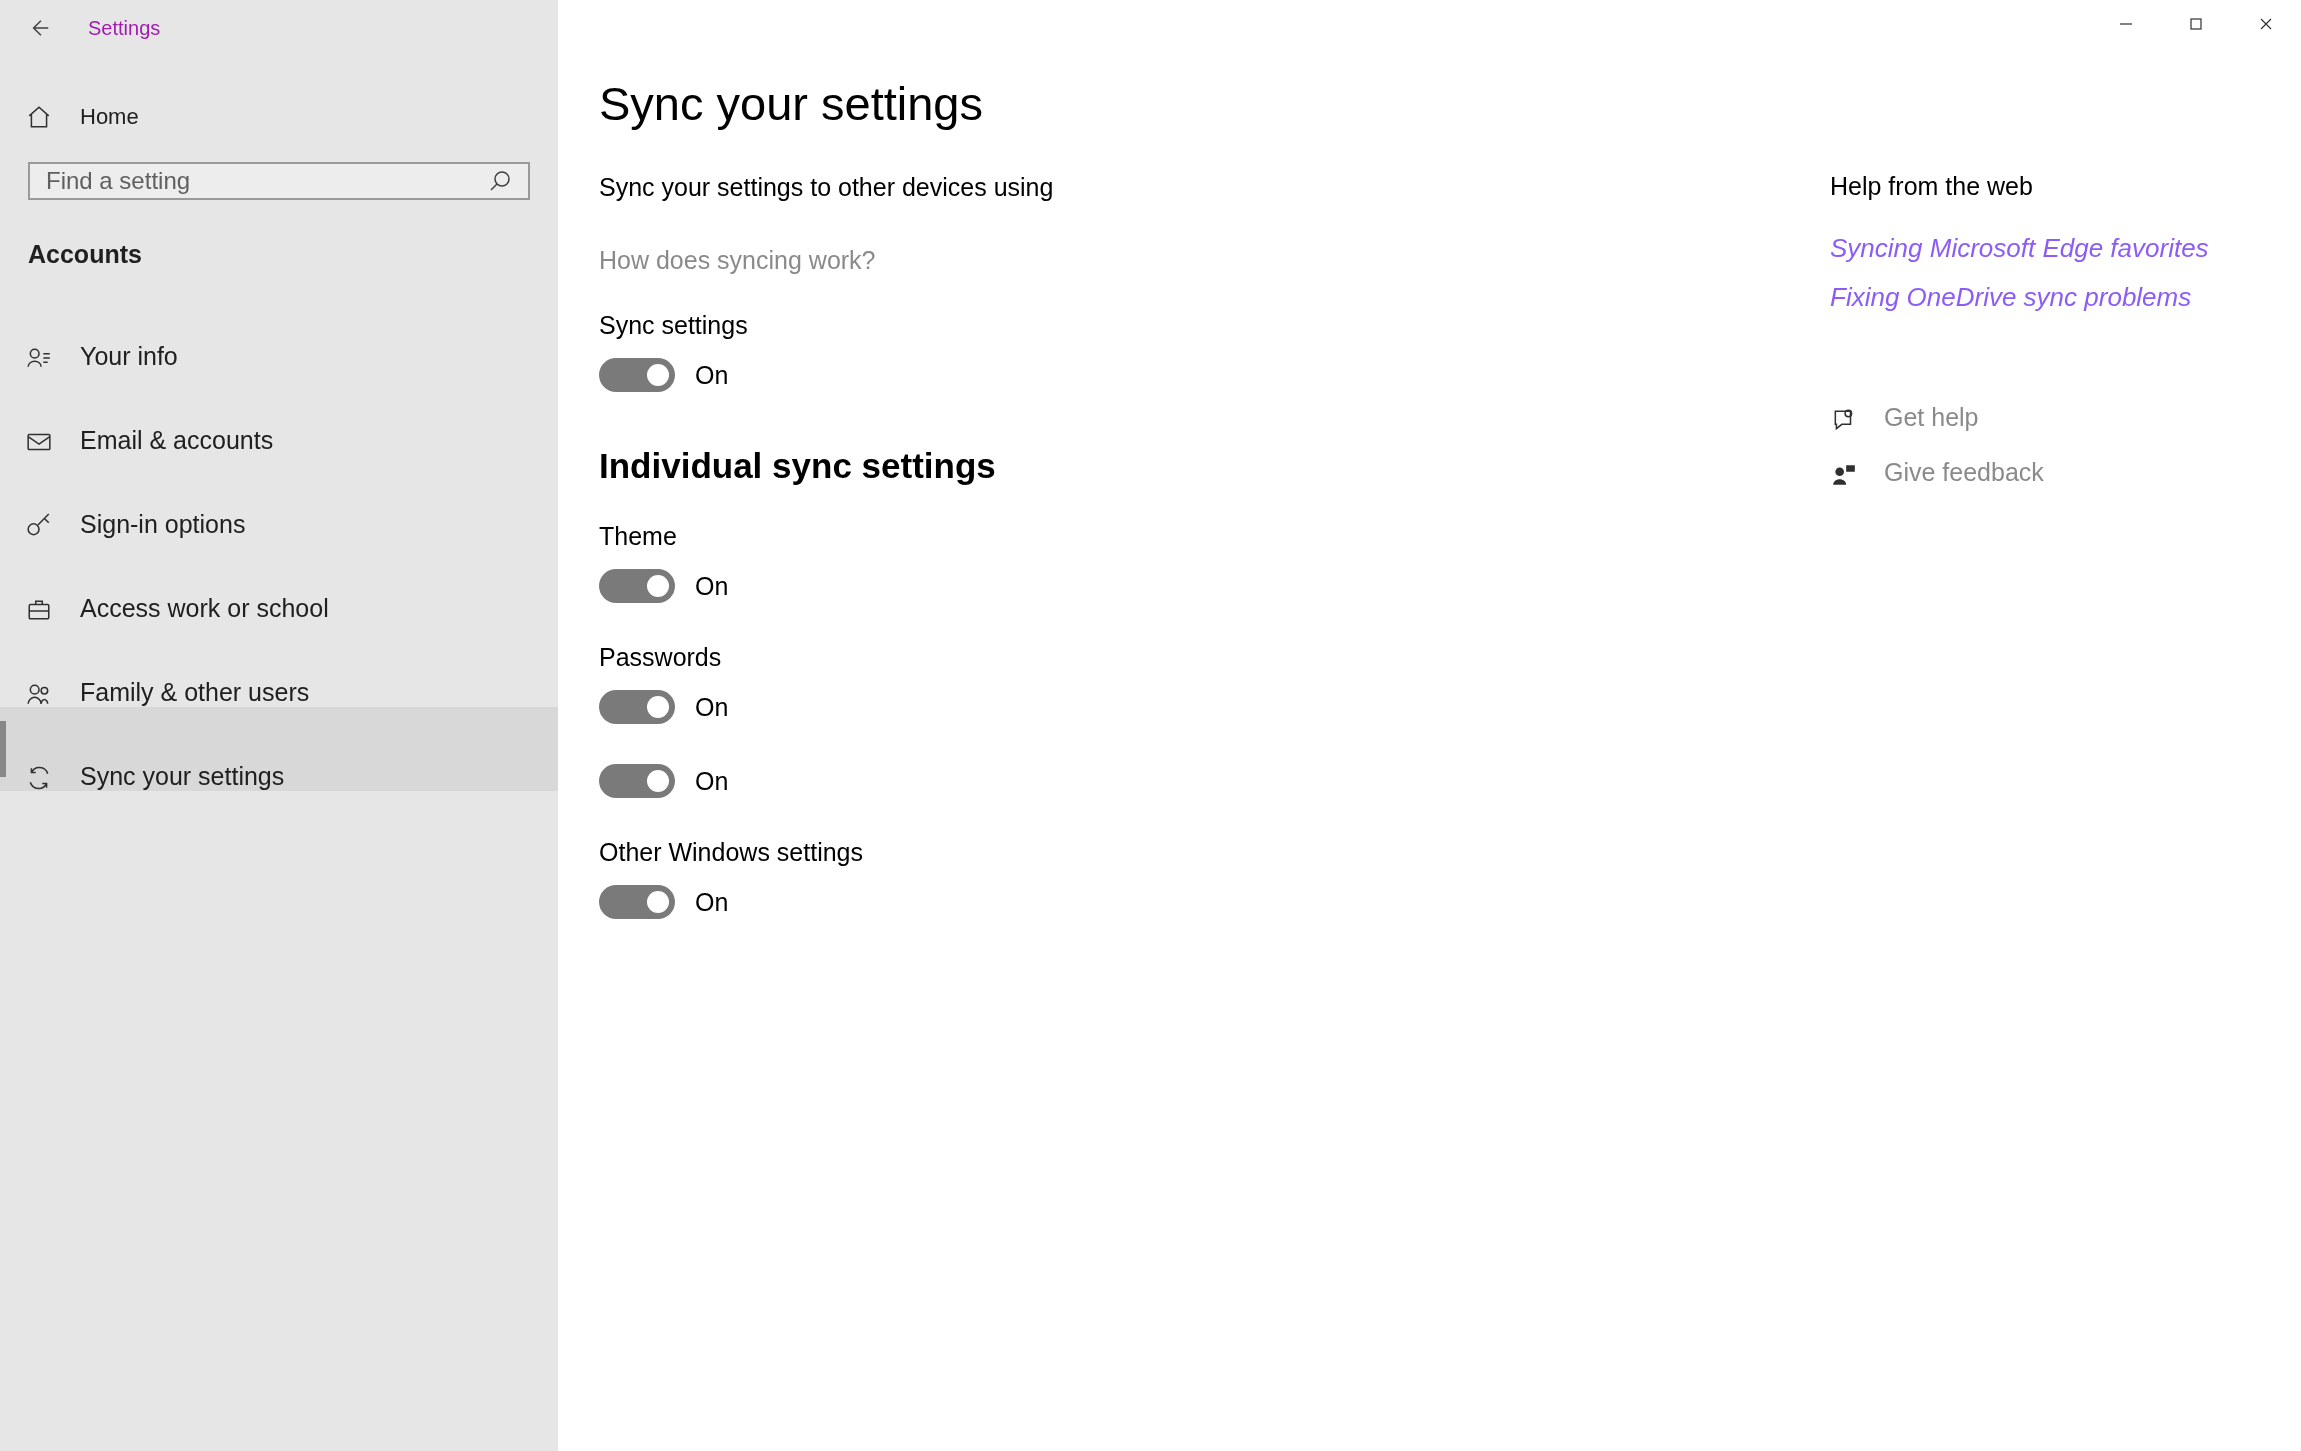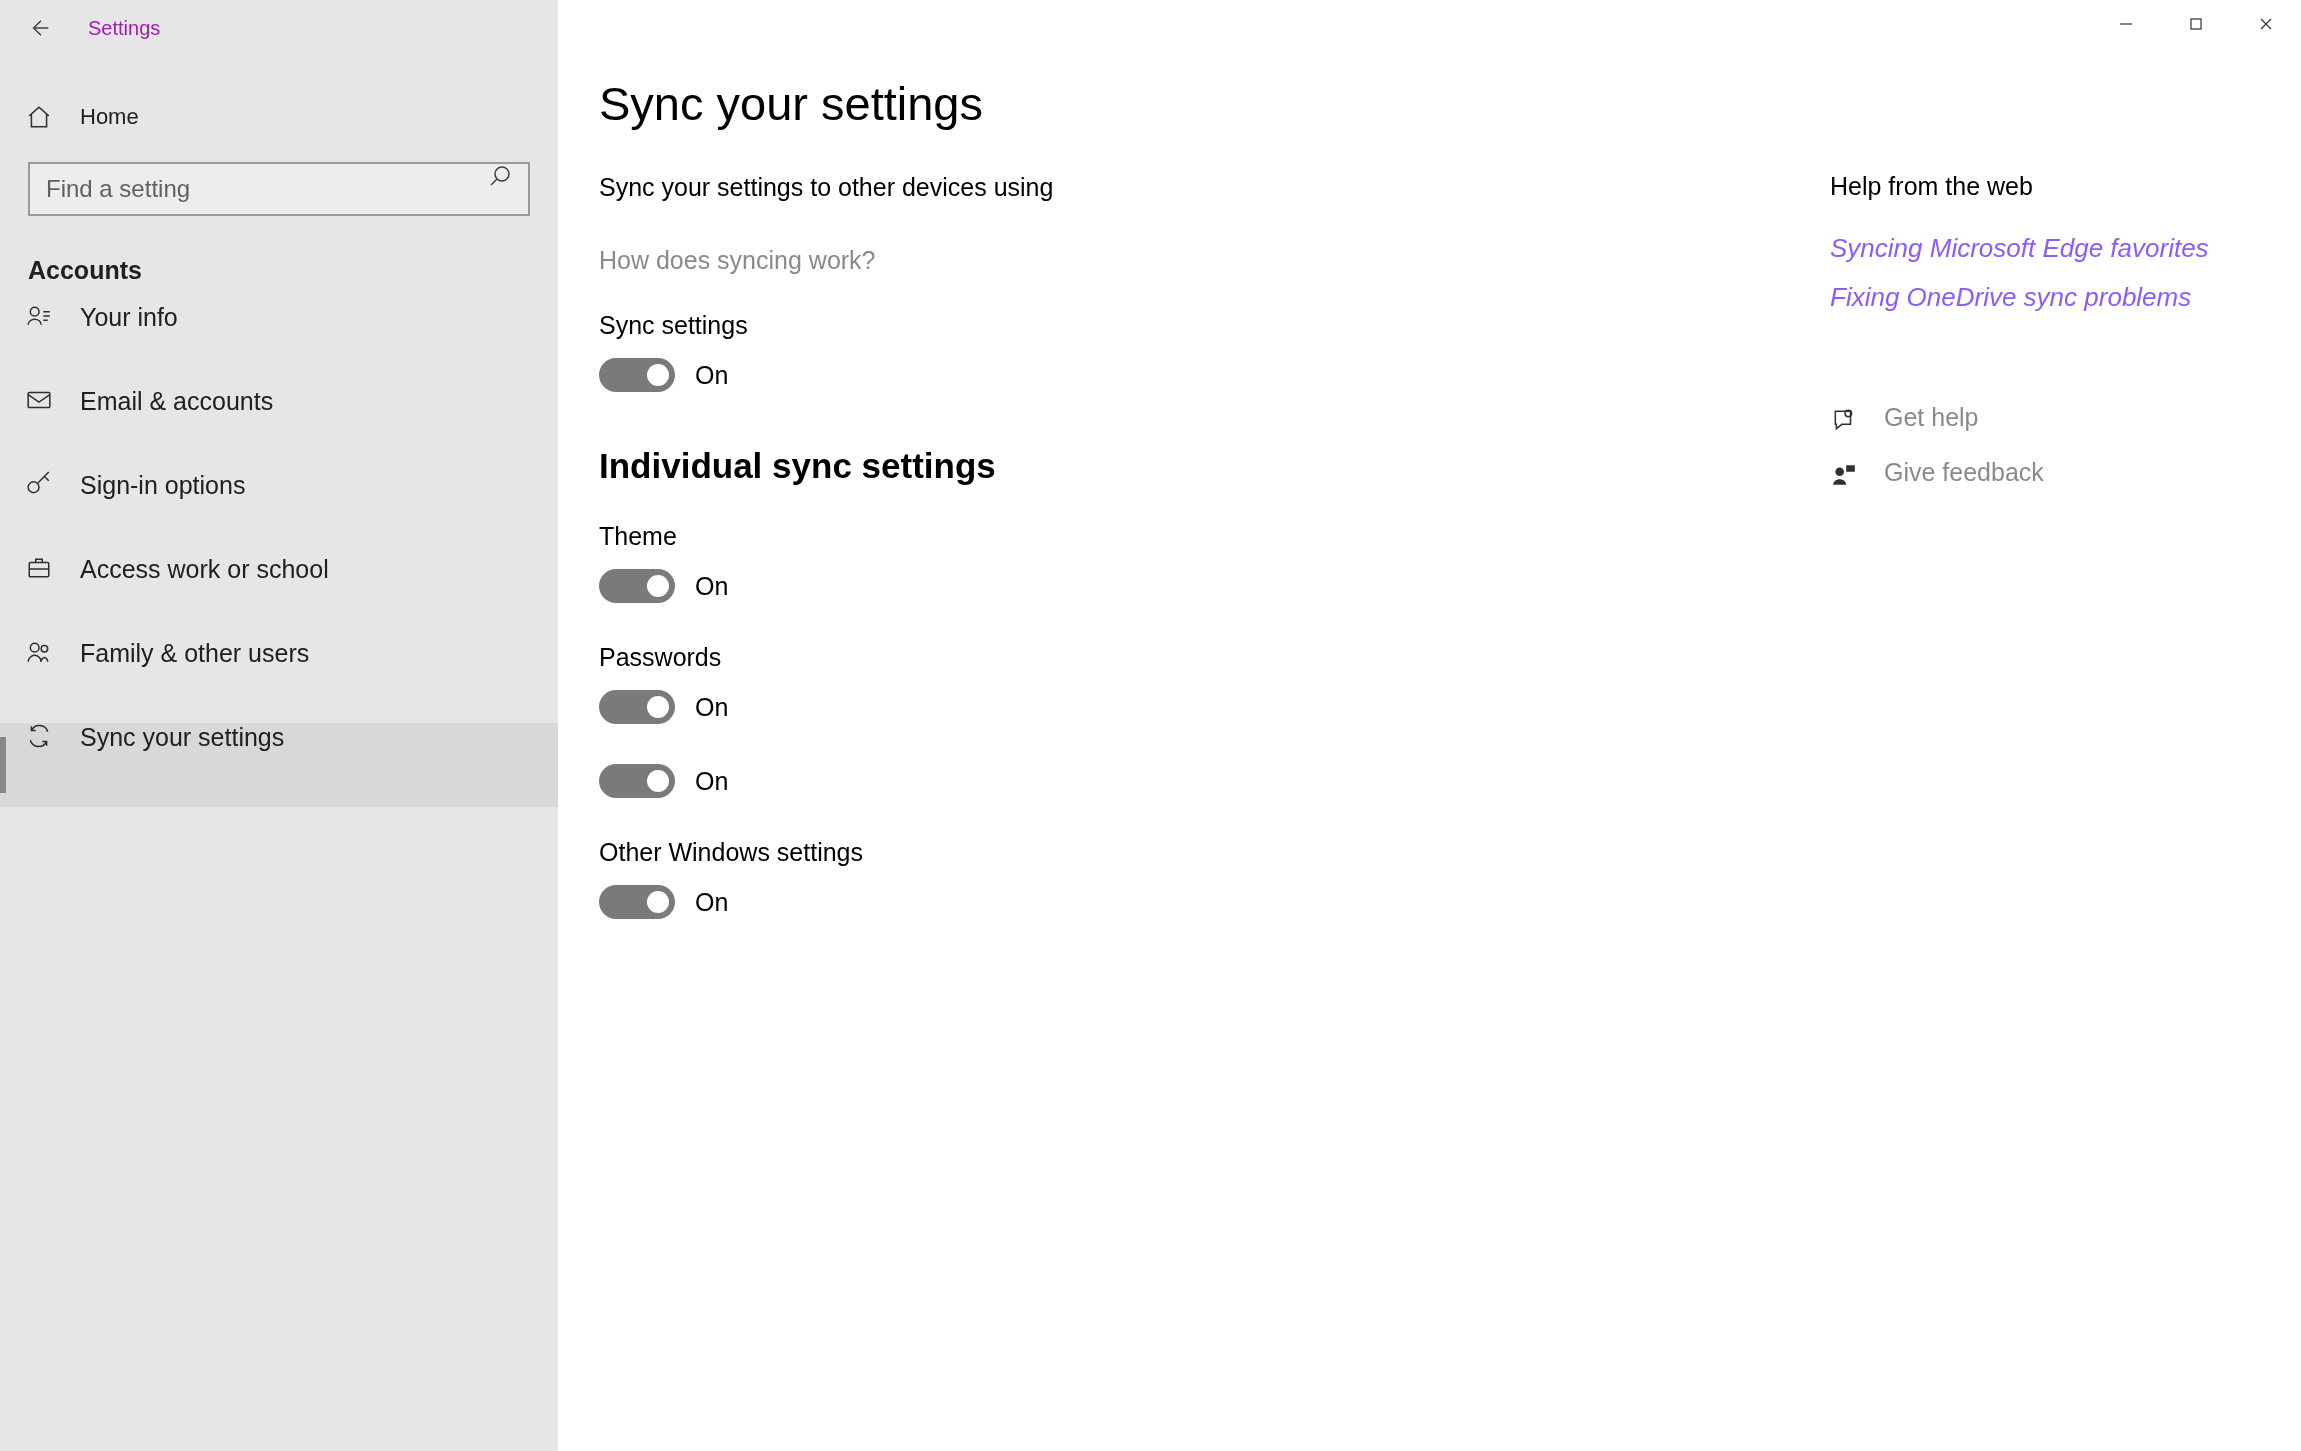--- a/index.html
+++ b/index.html
@@ -52,45 +52,46 @@
 .home-label {
   font-size: 22px;
   margin-left: 28px;
   color: #202020;
 }
 .search-wrap {
   margin: 12px 28px 0 28px;
 }
 .search-box {
   width: 100%;
-  height: 54px;
+  height: 38px;
   border: 2px solid #9a9a9a;
   background: #ededed;
   display: flex;
+  align-items: center;
   padding: 0 16px;
 }
 .search-box input {
   flex: 1;
   border: none;
   background: transparent;
   font-size: 24px;
   color: #606060;
   outline: none;
 }
 .search-box input::placeholder { color: #606060; }
 .search-box svg { width: 24px; height: 24px; stroke:#404040; stroke-width:1.5; fill:none; transform: scaleX(-1);}
 .category-header {
   font-size: 25px;
   font-weight: 600;
   color: #202020;
   padding: 40px 28px 18px 28px;
 }
 .nav-item {
   display: flex;
-  align-items: flex-start;
+  align-items: flex-end;
   height: 84px;
   padding-left: 26px;
   font-size: 25px;
   color: #202020;
   position: relative;
 }
 .nav-item.selected {
   background: #d8d8d8;
 }
 .nav-item.selected::before {

